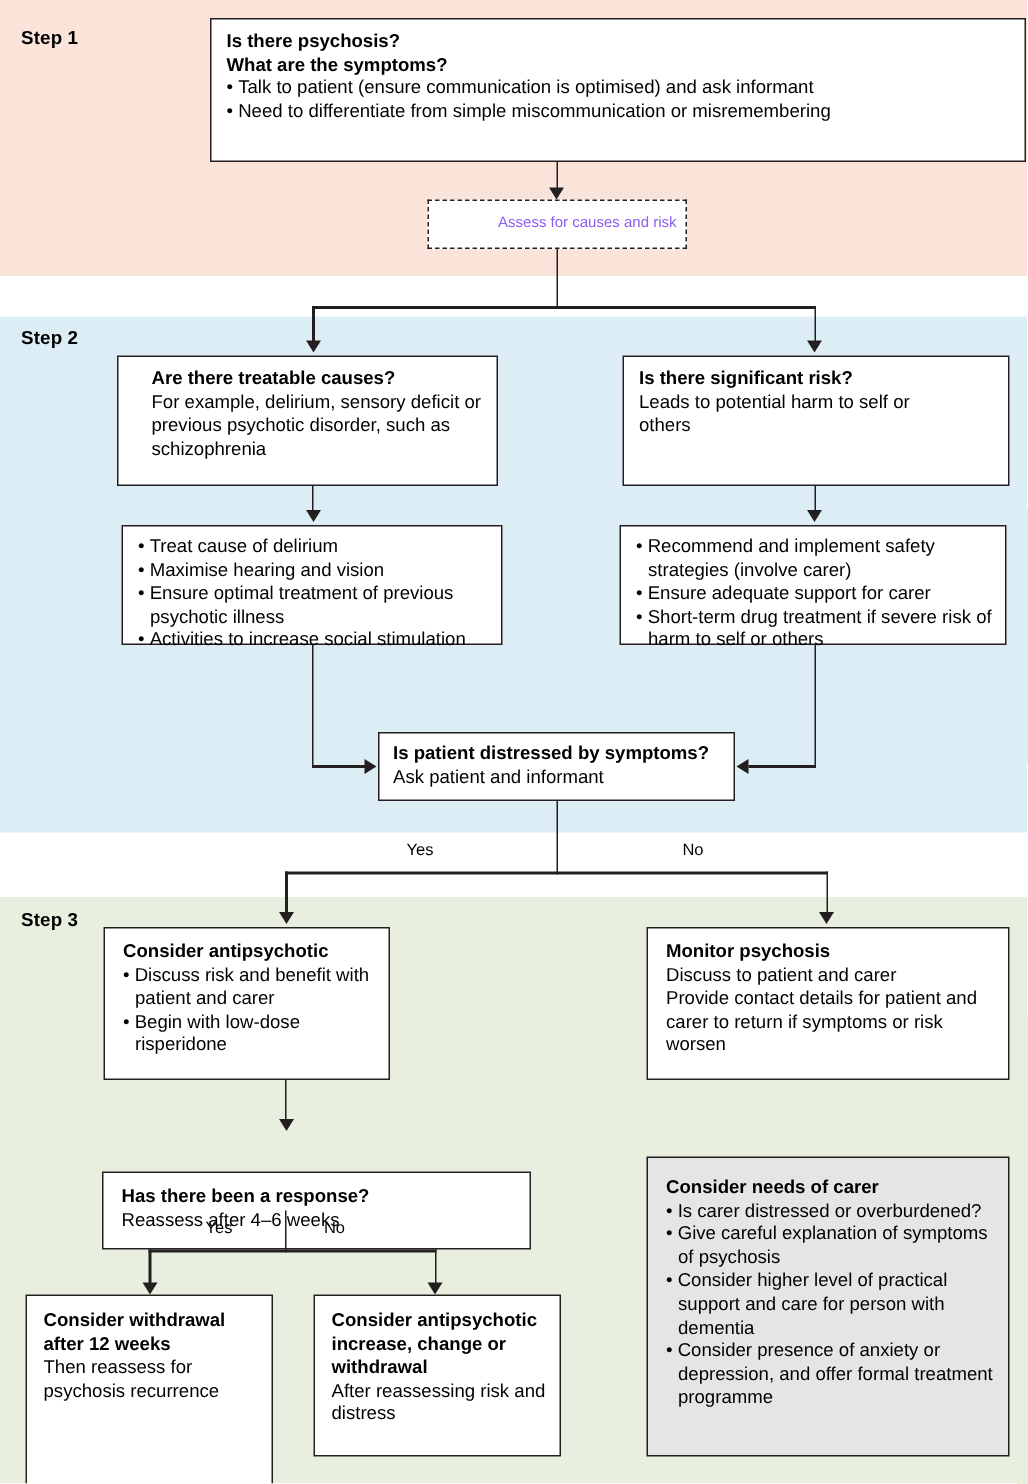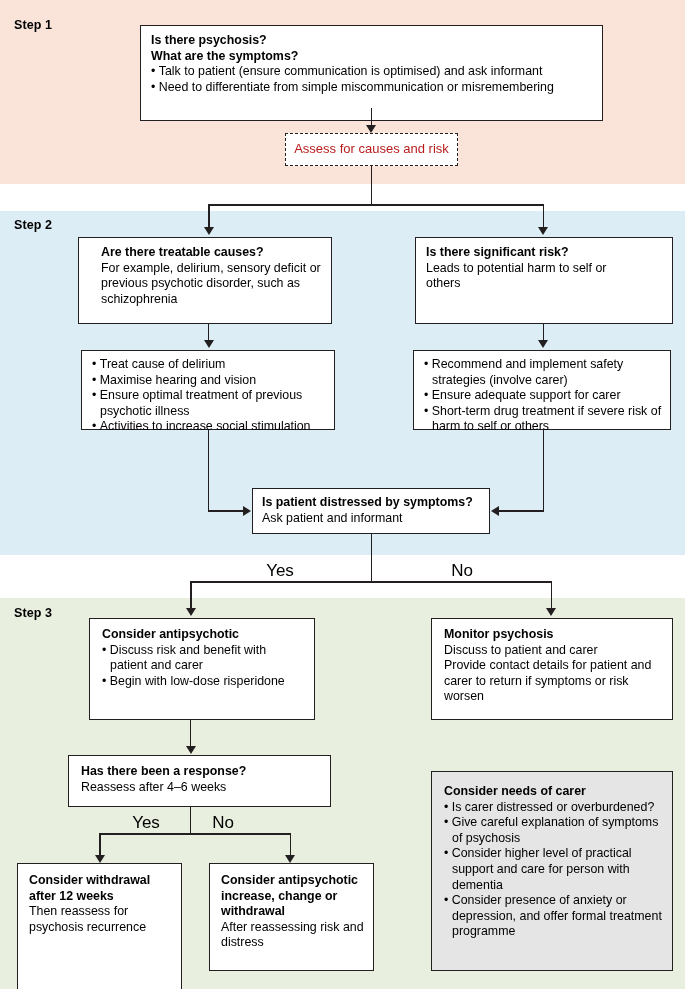--- a/index.html
+++ b/index.html
@@ -15,48 +15,48 @@
   
   .step-label{position:absolute;font-size:12.5px;font-weight:700;color:#000;letter-spacing:.1px;}
 
   
   .box{position:absolute;background:#ffffff;border:1.6px solid #231f20;box-sizing:border-box;}
   .box.dashed{border:1.6px dashed #231f20;}
   .box.green{background:#e5e5e5;border:1.6px solid #231f20;}
   .box-inner{padding:7px 9px 6px 10px;}
   .ttl{font-weight:700;font-size:12.4px;line-height:15.6px;color:#000;}
   .txt{font-weight:400;font-size:12.4px;line-height:15.6px;color:#000;}
-  .plain{font-weight:400;font-size:13px;line-height:15.6px;color:#b91c1c;text-align:center;}
+  .plain{font-weight:400;font-size:10px;line-height:15.6px;color:#8b5cf6;text-align:right;}
   ul.bul{list-style:none;margin:0;padding:0;}
   ul.bul li{font-size:12.4px;line-height:15.6px;color:#000;padding-left:8px;text-indent:-8px;}
   ul.bul li:before{content:"\2022\00a0";}
 
   
   .ln{position:absolute;background:#231f20;}
   .vl{width:1.7px;}
   .hl{height:1.7px;}
   .arrow-d{position:absolute;width:0;height:0;border-left:5.5px solid transparent;border-right:5.5px solid transparent;border-top:8px solid #231f20;}
   .arrow-r{position:absolute;width:0;height:0;border-top:5.5px solid transparent;border-bottom:5.5px solid transparent;border-left:8px solid #231f20;}
   .arrow-l{position:absolute;width:0;height:0;border-top:5.5px solid transparent;border-bottom:5.5px solid transparent;border-right:8px solid #231f20;}
-  .edge-label{position:absolute;font-size:17px;color:#000;text-align:center;}
+  .edge-label{position:absolute;font-size:11px;color:#000;text-align:center;}
 </style>
 </head>
 <body>
 
 <div id="page">
 
   <div class="band" id="band-step1"></div>
   <div class="band" id="band-step2"></div>
   <div class="band" id="band-step3"></div>
 
   <div class="step-label" style="left:14px;top:18px;">Step 1</div>
   <div class="step-label" style="left:14px;top:218px;">Step 2</div>
   <div class="step-label" style="left:14px;top:606px;">Step 3</div>
 
-  <div class="box" style="left:140px;top:12px;width:463px;height:96px;margin-top:13px;">
+  <div class="box" style="left:140px;top:12px;width:544px;height:96px;">
     <div class="box-inner">
       <div class="ttl">Is there psychosis?</div>
       <div class="ttl">What are the symptoms?</div>
       <ul class="bul">
         <li>Talk to patient (ensure communication is optimised) and ask informant</li>
         <li>Need to differentiate from simple miscommunication or misremembering</li>
       </ul>
     </div>
   </div>
 
@@ -134,42 +134,42 @@
   <div class="ln vl" style="left:370.5px;top:534px;height:49px;"></div>
   <div class="ln hl" style="left:190px;top:581px;width:362px;"></div>
   <div class="ln vl" style="left:190px;top:581px;height:28px;"></div>
   <div class="ln vl" style="left:550.5px;top:581px;height:28px;"></div>
   <div class="arrow-d" style="left:185.5px;top:608px;"></div>
   <div class="arrow-d" style="left:546px;top:608px;"></div>
 
   <div class="edge-label" style="left:250px;top:561px;width:60px;">Yes</div>
   <div class="edge-label" style="left:432px;top:561px;width:60px;">No</div>
 
-  <div class="box" style="left:69px;top:618px;width:226px;height:102px;margin-left:20px;">
+  <div class="box" style="left:69px;top:618px;width:191px;height:102px;">
     <div class="box-inner" style="padding:8px 8px 6px 12px;">
       <div class="ttl">Consider antipsychotic</div>
       <ul class="bul">
         <li>Discuss risk and benefit with patient and carer</li>
         <li>Begin with low-dose risperidone</li>
       </ul>
     </div>
   </div>
 
   <div class="box" style="left:431px;top:618px;width:242px;height:102px;">
     <div class="box-inner" style="padding:8px 10px 6px 12px;">
       <div class="ttl">Monitor psychosis</div>
       <div class="txt">Discuss to patient and carer</div>
       <div class="txt">Provide contact details for patient and carer to return if symptoms or risk worsen</div>
     </div>
   </div>
 
   <div class="ln vl" style="left:189.5px;top:720px;height:27px;"></div>
   <div class="arrow-d" style="left:185.5px;top:746px;"></div>
 
-  <div class="box" style="left:68px;top:755px;width:263px;height:52px;">
+  <div class="box" style="left:68px;top:781px;width:286px;height:52px;">
     <div class="box-inner" style="padding:8px 9px 6px 12px;">
       <div class="ttl">Has there been a response?</div>
       <div class="txt">Reassess after 4–6 weeks</div>
     </div>
   </div>
 
   <div class="ln vl" style="left:189.5px;top:807px;height:28px;"></div>
   <div class="ln hl" style="left:99px;top:833px;width:192px;"></div>
   <div class="ln vl" style="left:99px;top:833px;height:23px;"></div>
   <div class="ln vl" style="left:289.5px;top:833px;height:23px;"></div>

